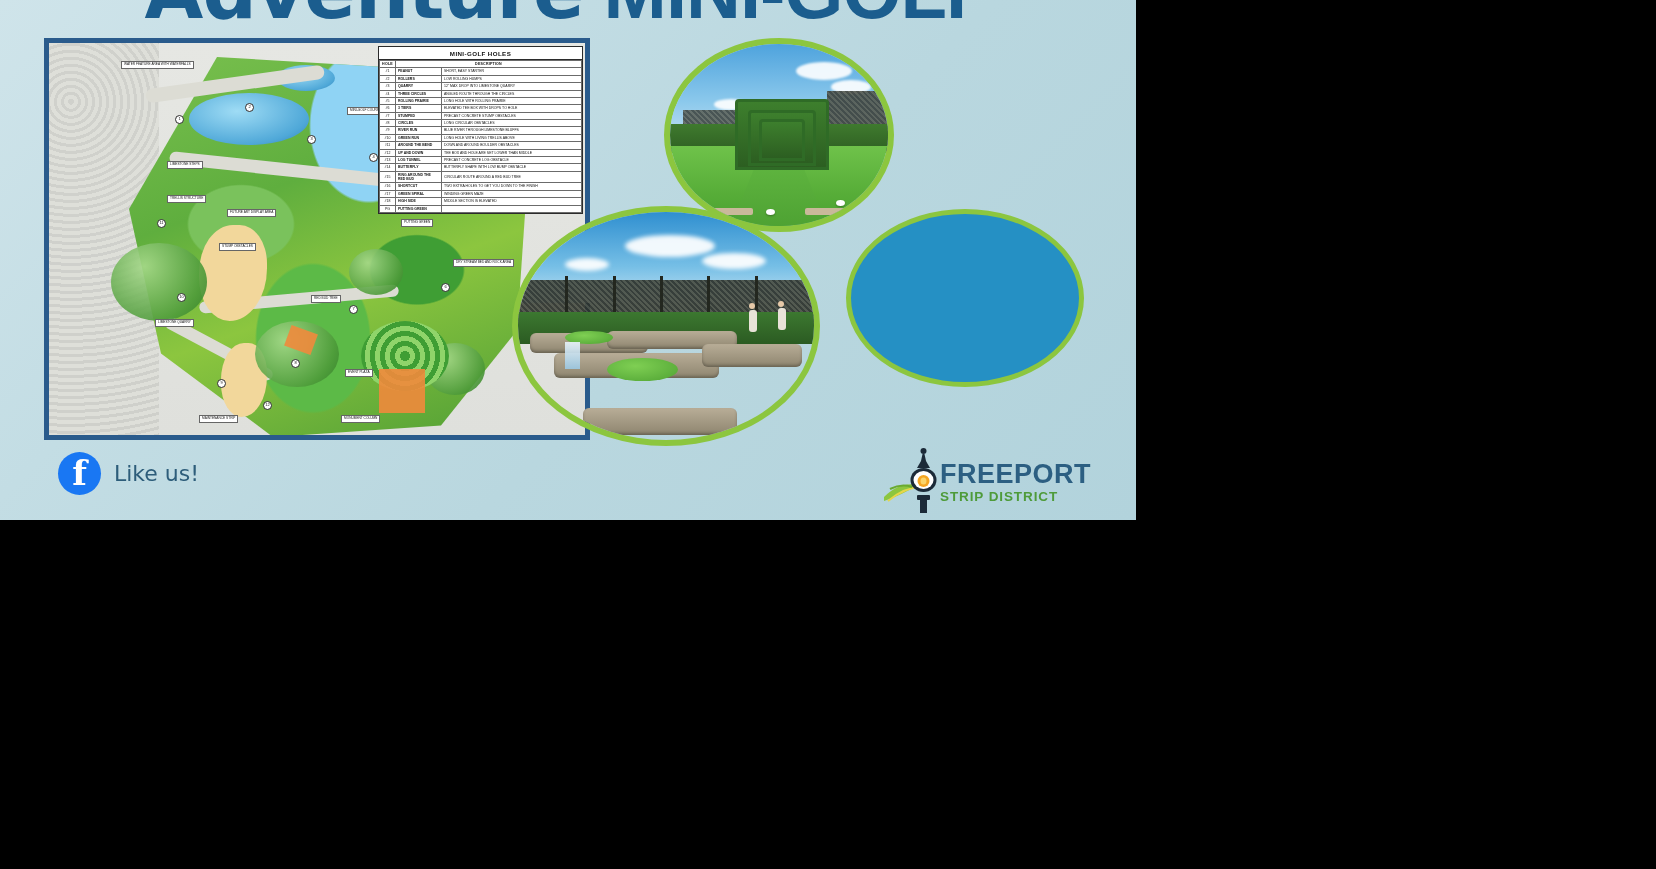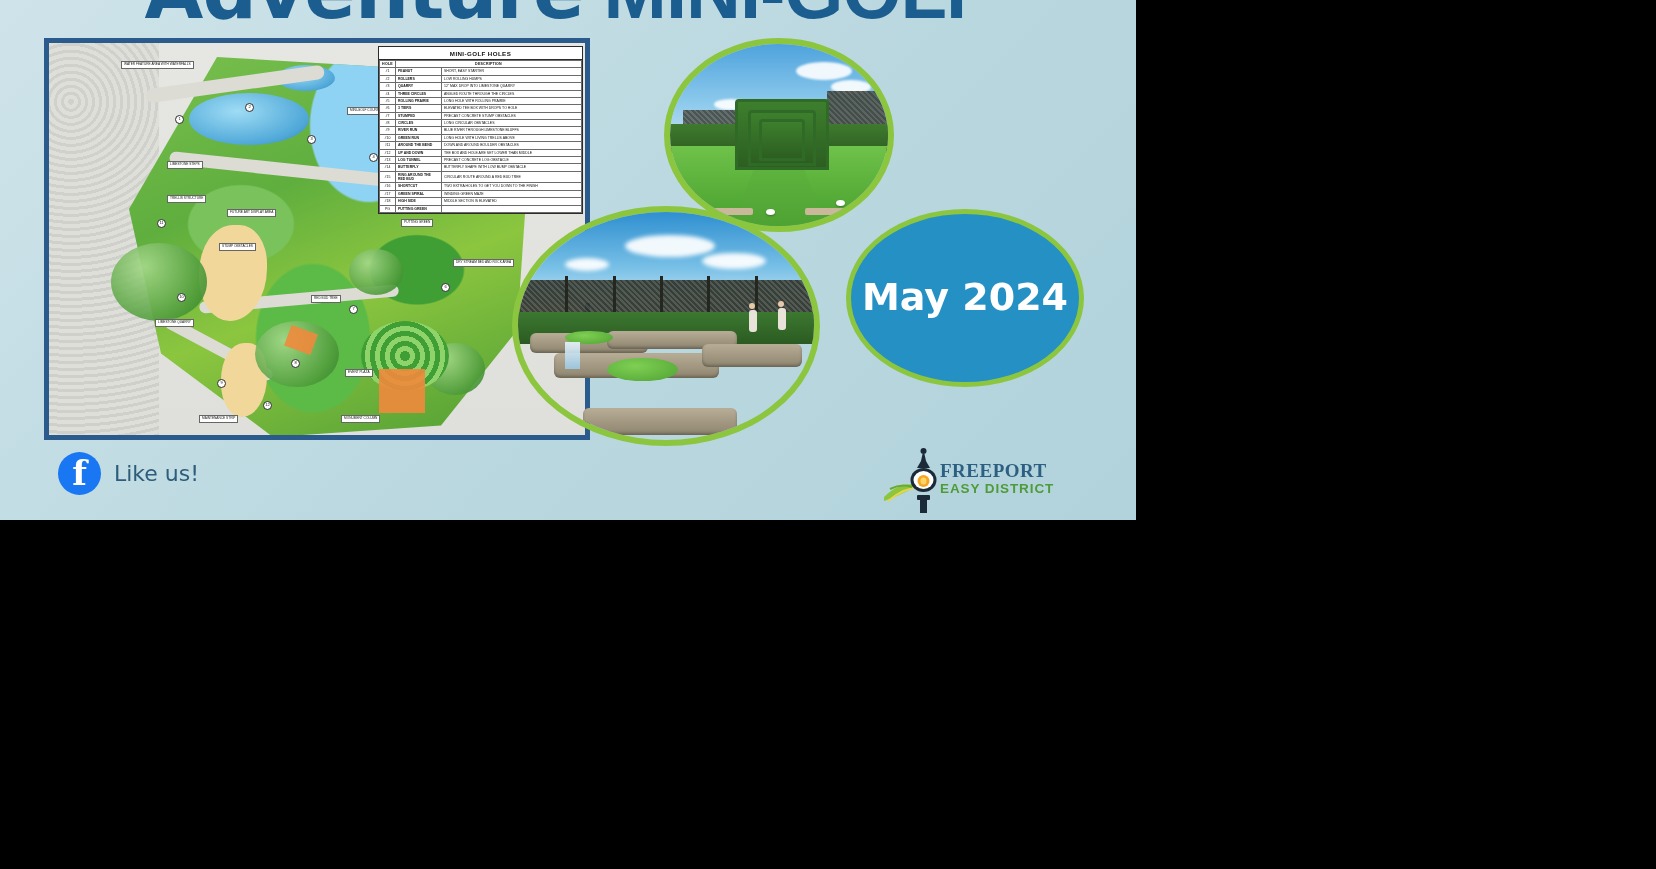--- a/index.html
+++ b/index.html
@@ -341,23 +341,23 @@
     font-family: "DejaVu Sans", sans-serif;
   }
   #logo {
     position:absolute; left: 878px; top: 3px;
     width: 200px; height: 68px;
   }
   #logo .logo-text {
     position:absolute; left: 62px; top: 16px;
   }
   #logo .logo-name {
-    font-size: 19px; font-weight: bold; color: #2c5f82;
+    font-size: 27px; font-weight: bold; color: #2c5f82;
     letter-spacing: .5px; line-height: 1;
-    font-family: Liberation Serif, serif;
+    font-family: Liberation Sans, sans-serif;
   }
   #logo .logo-sub {
     font-size: 13.5px; font-weight: bold; color: #4e9b3a;
     letter-spacing: .9px; line-height: 1; margin-top: 2px;
     font-family: "Liberation Sans", sans-serif;
   }
 </style>
 </head>
 <body>
 
@@ -587,21 +587,20 @@
           <div class="body"></div>
         </div>
         <div class="wf-person" style="left:88%;top:39%;">
           <div class="head"></div>
           <div class="body"></div>
         </div>
       </div>
     </div>
 
     <div id="opening-badge">
-      <div class="line2">May 2024</div>
     </div>
 
     <div id="footer">
       <div id="fb-block">
         <div class="fb-icon"></div>
         <div id="fb-label">Like us!</div>
       </div>
       <div id="logo">
         <svg width="70" height="68" viewBox="0 0 70 68">
           <path d="M6 52 C18 40, 30 38, 40 40 C30 46, 18 52, 6 56 Z" fill="#8cc63f"></path>
@@ -612,19 +611,19 @@
           <ellipse cx="45.5" cy="35" rx="13" ry="12" fill="#1b2a38"></ellipse>
           <ellipse cx="45.5" cy="35" rx="10" ry="9" fill="#ffffff"></ellipse>
           <ellipse cx="45.5" cy="36" rx="6" ry="6" fill="#f5a623"></ellipse>
           <ellipse cx="45.5" cy="36" rx="3" ry="3.5" fill="#fbd46a"></ellipse>
           <path d="M39 23 L52 23 L48 16 L43 16 Z" fill="#1b2a38"></path>
           <path d="M43 16 L48 16 L46.5 9 L44.5 9 Z" fill="#1b2a38"></path>
           <circle cx="45.5" cy="6" r="3" fill="#1b2a38"></circle>
         </svg>
         <div class="logo-text">
           <div class="logo-name">FREEPORT</div>
-          <div class="logo-sub">EASY DISTRICT</div>
+          <div class="logo-sub">STRIP DISTRICT</div>
         </div>
       </div>
     </div>
 
   </div>
 </div>
 
 </body></html>

